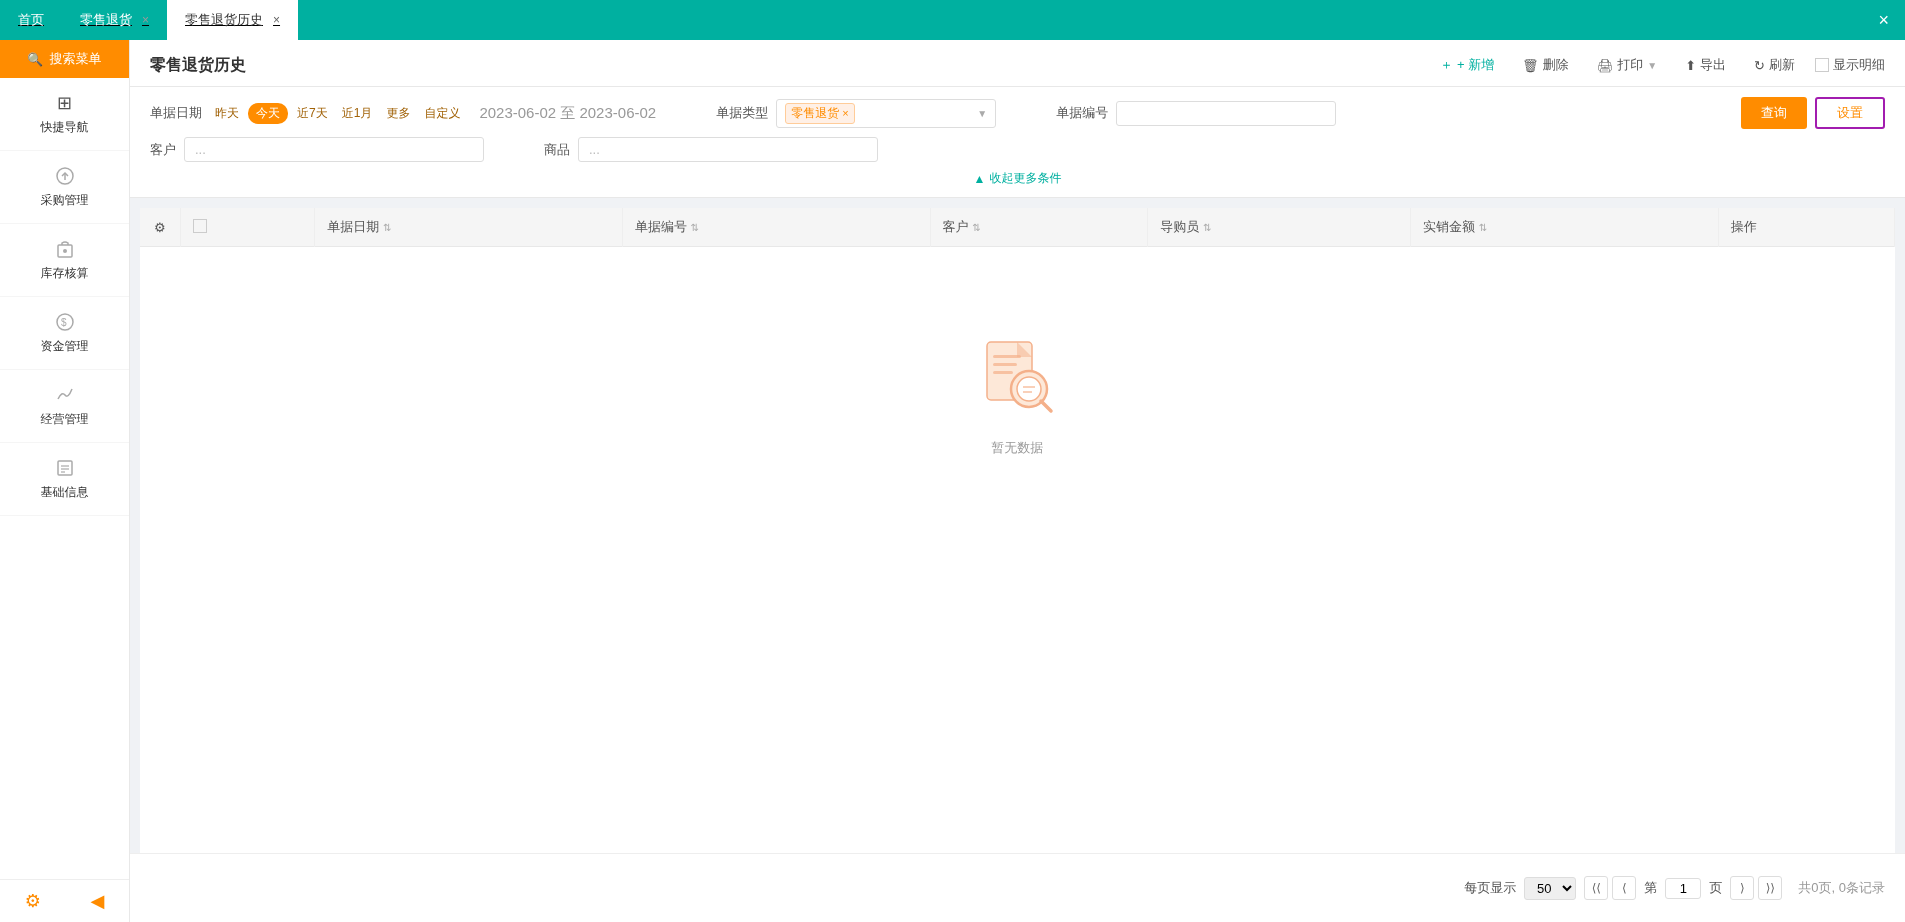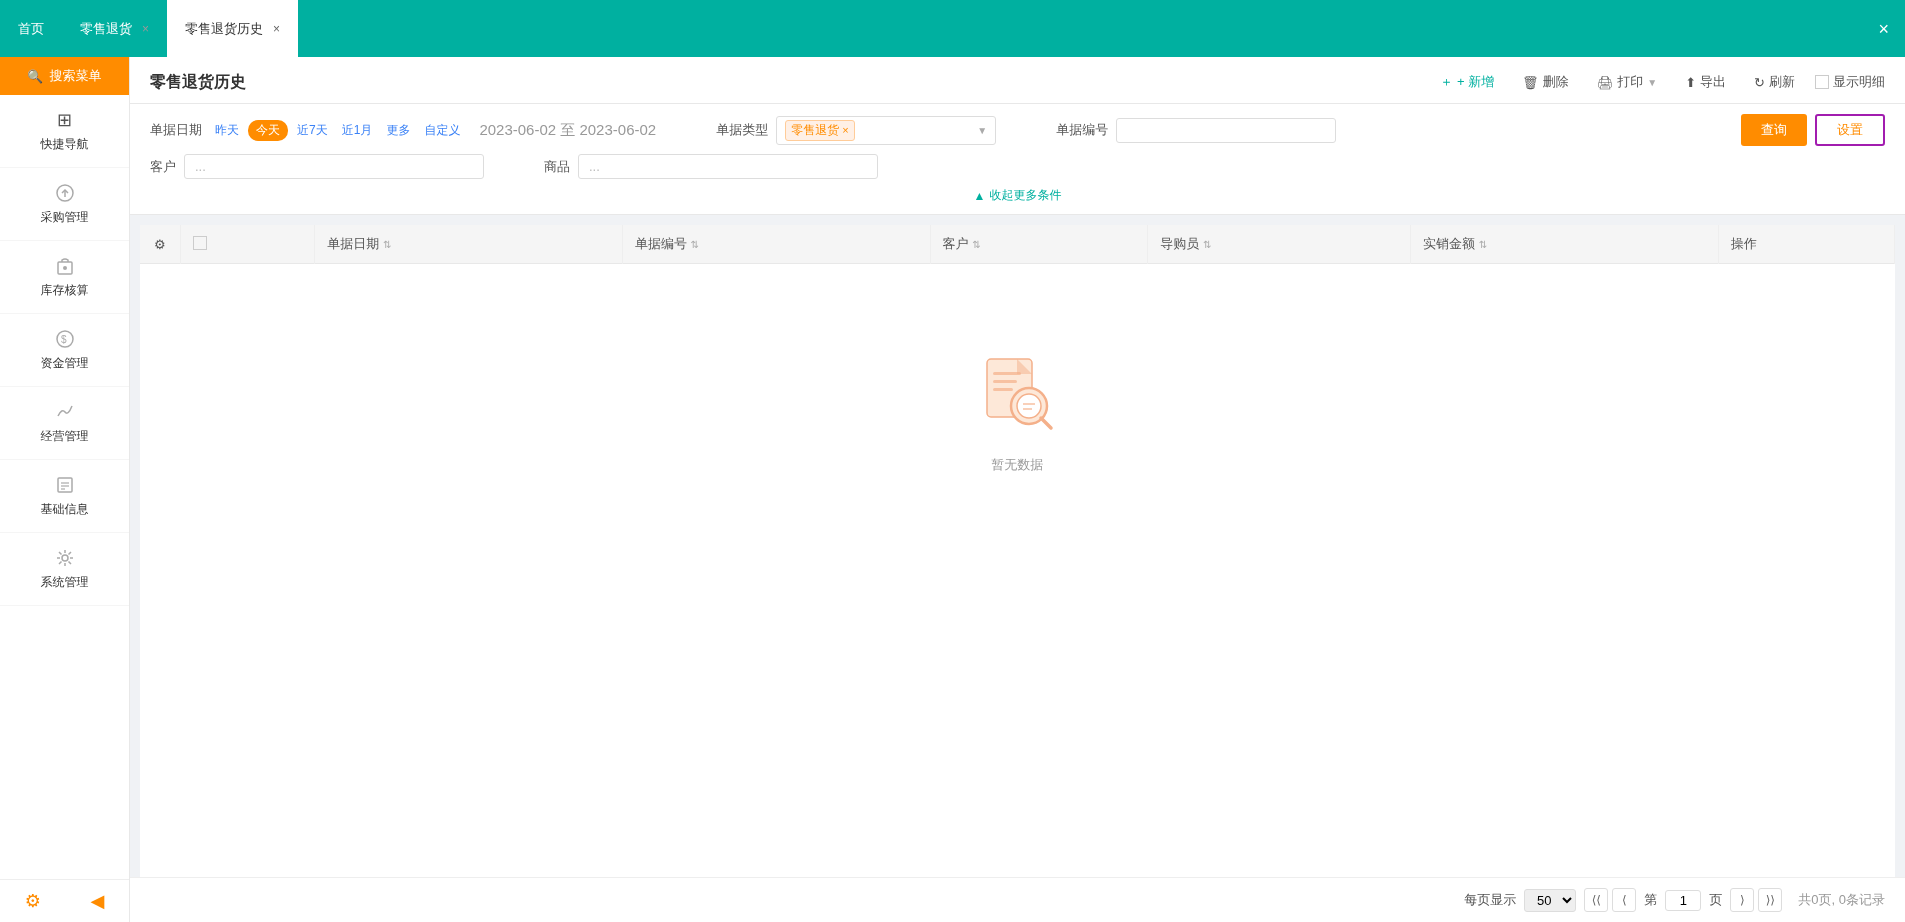--- a/index.html
+++ b/index.html
@@ -1,25 +1,26 @@
 <!DOCTYPE html>
 <html><head>
   <meta charset="utf-8">
   <style>
     * { box-sizing: border-box; margin: 0; padding: 0; font-family: 'Microsoft YaHei', Arial, sans-serif; }
     body { width: 1905px; height: 922px; overflow: hidden; display: flex; flex-direction: column; background: #f0f2f5; }
 
     
     .topbar {
-      height: 57px;
+      height: 40px;
       background: #00b0a0;
       display: flex;
       align-items: center;
       padding: 0 0 0 0;
       position: relative;
+      text-decoration: underline;
     }
     .topbar-tabs {
       display: flex;
       align-items: center;
       height: 100%;
       flex: 1;
     }
     .topbar-tab {
       height: 100%;
       padding: 0 18px;
@@ -182,21 +183,21 @@
       color: #555;
       white-space: nowrap;
     }
     .filter-date-options {
       display: flex;
       align-items: center;
       gap: 4px;
     }
     .date-opt {
       font-size: 12px;
-      color: #3b82f6;
+      color: #a16207;
       cursor: pointer;
       padding: 2px 5px;
       border-radius: 3px;
     }
     .date-opt.active {
       background: #ff8c00;
       color: #fff;
       border-radius: 10px;
       padding: 2px 8px;
     }
@@ -326,21 +327,21 @@
     .empty-illustration {
       width: 100px;
       height: 100px;
       margin-bottom: 12px;
       position: relative;
     }
 
     
     .pagination-bar {
       background: #fff;
-      padding: 10px 20px;
+      padding: 22px 20px;
       display: flex;
       align-items: center;
       justify-content: flex-end;
       gap: 8px;
       font-size: 13px;
       color: #555;
       border-top: 1px solid #eee;
     }
     .pagination-select {
       border: 1px solid #ddd;
@@ -449,29 +450,20 @@
       <span class="sidebar-icon">
         <svg width="20" height="20" viewBox="0 0 20 20" fill="none">
             <rect x="3" y="3" width="14" height="14" rx="1" stroke="#aaa" stroke-width="1.5" fill="none"></rect>
             <line x1="6" y1="8" x2="14" y2="8" stroke="#aaa" stroke-width="1.2"></line>
             <line x1="6" y1="11" x2="14" y2="11" stroke="#aaa" stroke-width="1.2"></line>
             <line x1="6" y1="14" x2="10" y2="14" stroke="#aaa" stroke-width="1.2"></line>
           </svg>
       </span>
       <span>基础信息</span>
     </div>
-    <div class="sidebar-item">
-      <span class="sidebar-icon">
-        <svg width="20" height="20" viewBox="0 0 20 20" fill="none">
-            <circle cx="10" cy="10" r="3" stroke="#aaa" stroke-width="1.5" fill="none"></circle>
-            <path d="M10 2 L10 5 M10 15 L10 18 M2 10 L5 10 M15 10 L18 10 M4 4 L6.5 6.5 M13.5 13.5 L16 16 M16 4 L13.5 6.5 M6.5 13.5 L4 16" stroke="#aaa" stroke-width="1.5"></path>
-          </svg>
-      </span>
-      <span>系统管理</span>
-    </div>
 
     <div class="sidebar-bottom">
       <span class="sidebar-bottom-icon">⚙</span>
       <span class="sidebar-bottom-icon">◀</span>
     </div>
   </div>
 
   <div class="content">
 
     <div class="page-header">

